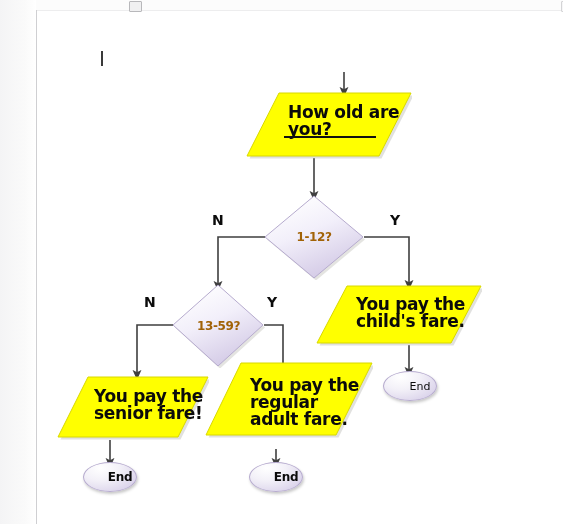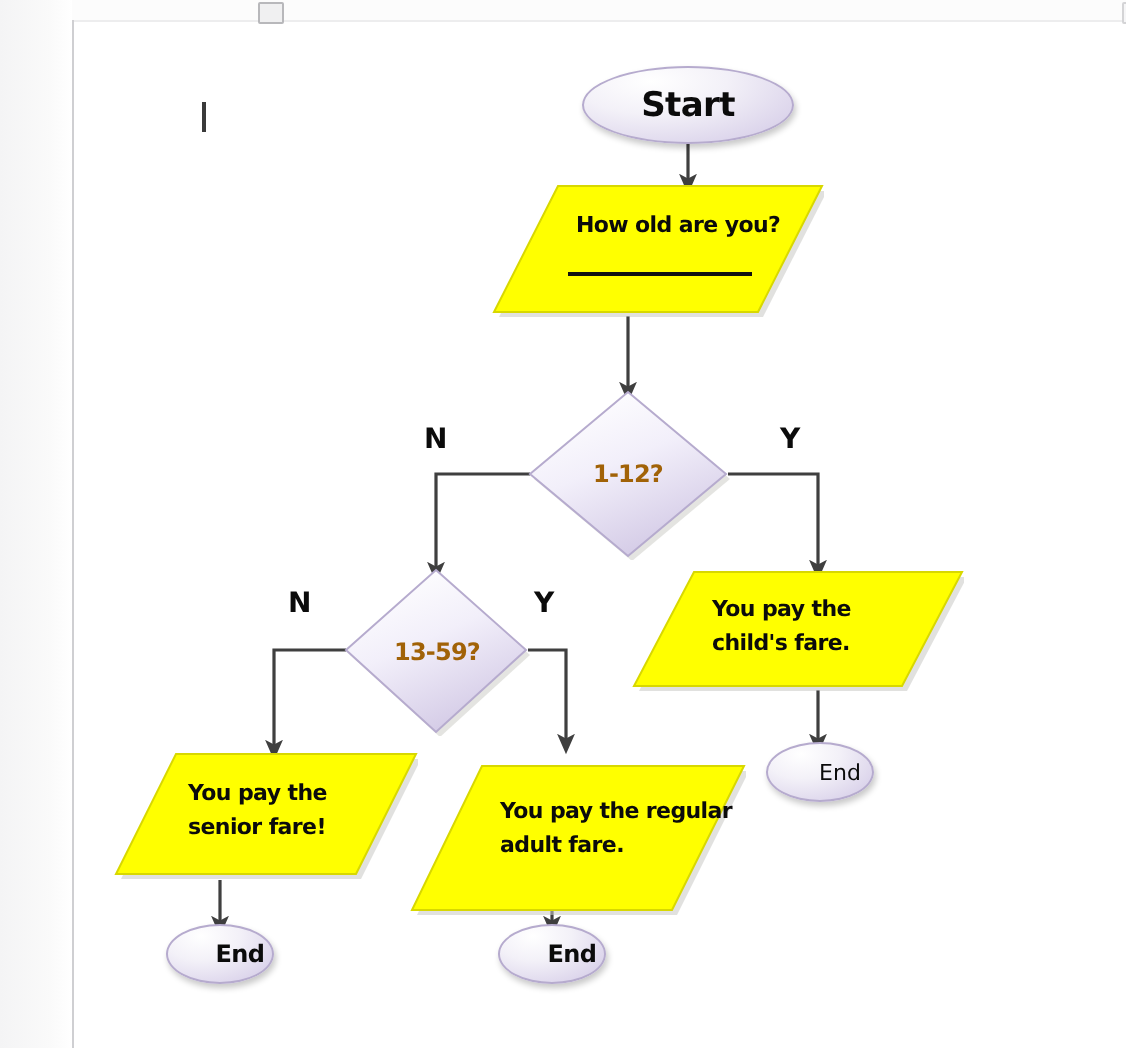--- a/index.html
+++ b/index.html
@@ -118,21 +118,21 @@
   .para-shape {
     position: absolute;
     left: 0; top: 0;
     width: 100%; height: 100%;
   }
   .para-wrap .label {
     position: absolute;
     color: #0b0b0b;
     font-family: "DejaVu Sans", sans-serif;
     font-weight: bold;
-    font-size: 11px;
+    font-size: 17px;
     line-height: 17px;
     letter-spacing: -0.3px;
     white-space: pre-line;
   }
   .para-wrap .rule {
     position: absolute;
     height: 2px;
     background: #111111;
   }
 
@@ -178,23 +178,20 @@
 
       <path d="M173,325 L137,325 L137,375" stroke="#3f3f3f" stroke-width="1.6" fill="none" marker-end="url(#arrowhead)"></path>
 
       <path d="M264,325 L283,325 L283,372" stroke="#3f3f3f" stroke-width="1.6" fill="none" marker-end="url(#arrowhead)"></path>
 
       <path d="M110,440 L110,463" stroke="#3f3f3f" stroke-width="1.6" fill="none" marker-end="url(#arrowhead)"></path>
 
       <path d="M276,449 L276,463" stroke="#3f3f3f" stroke-width="1.6" fill="none" marker-end="url(#arrowhead)"></path>
     </svg>
 
-    <div class="node oval start" style="left:291px; top:33px; width:106px; height:39px;">
-      <span class="label">Start</span>
-    </div>
 
     <div class="para-wrap" style="left:246px; top:90px; width:166px; height:70px;">
       <svg class="para-shape" viewBox="0 0 166 70" preserveAspectRatio="none">
         <polygon points="33,3 165,3 133,66 1,66" fill="#c9c9c4" opacity="0.55" transform="translate(2.5,2.5)"></polygon>
         <polygon points="33,3 165,3 133,66 1,66" fill="#ffff00" stroke="#d8d800" stroke-width="1"></polygon>
       </svg>
       <div class="label" style="left:42px; top:14px;">How old are you?</div>
       <div class="rule" style="left:38px; top:46px; width:92px;"></div>
     </div>
 
@@ -249,21 +246,21 @@
 
     <div class="para-wrap" style="left:57px; top:374px; width:152px; height:66px;">
       <svg class="para-shape" viewBox="0 0 152 66" preserveAspectRatio="none">
         <polygon points="31,3 151,3 121,63 1,63" fill="#c9c9c4" opacity="0.55" transform="translate(2.5,2.5)"></polygon>
         <polygon points="31,3 151,3 121,63 1,63" fill="#ffff00" stroke="#d8d800" stroke-width="1"></polygon>
       </svg>
       <div class="label" style="left:37px; top:14px;">You pay the
 senior fare!</div>
     </div>
 
-    <div class="para-wrap" style="left:205px; top:380px; width:168px; height:78px;">
+    <div class="para-wrap" style="left:205px; top:360px; width:168px; height:78px;">
       <svg class="para-shape" viewBox="0 0 168 78" preserveAspectRatio="none">
         <polygon points="36,3 167,3 131,75 1,75" fill="#c9c9c4" opacity="0.55" transform="translate(2.5,2.5)"></polygon>
         <polygon points="36,3 167,3 131,75 1,75" fill="#ffff00" stroke="#d8d800" stroke-width="1"></polygon>
       </svg>
       <div class="label" style="left:45px; top:17px;">You pay the regular
 adult fare.</div>
     </div>
 
     <div class="node oval end" style="left:83px; top:462px; width:54px; height:30px;">
       <span class="label">End</span>

